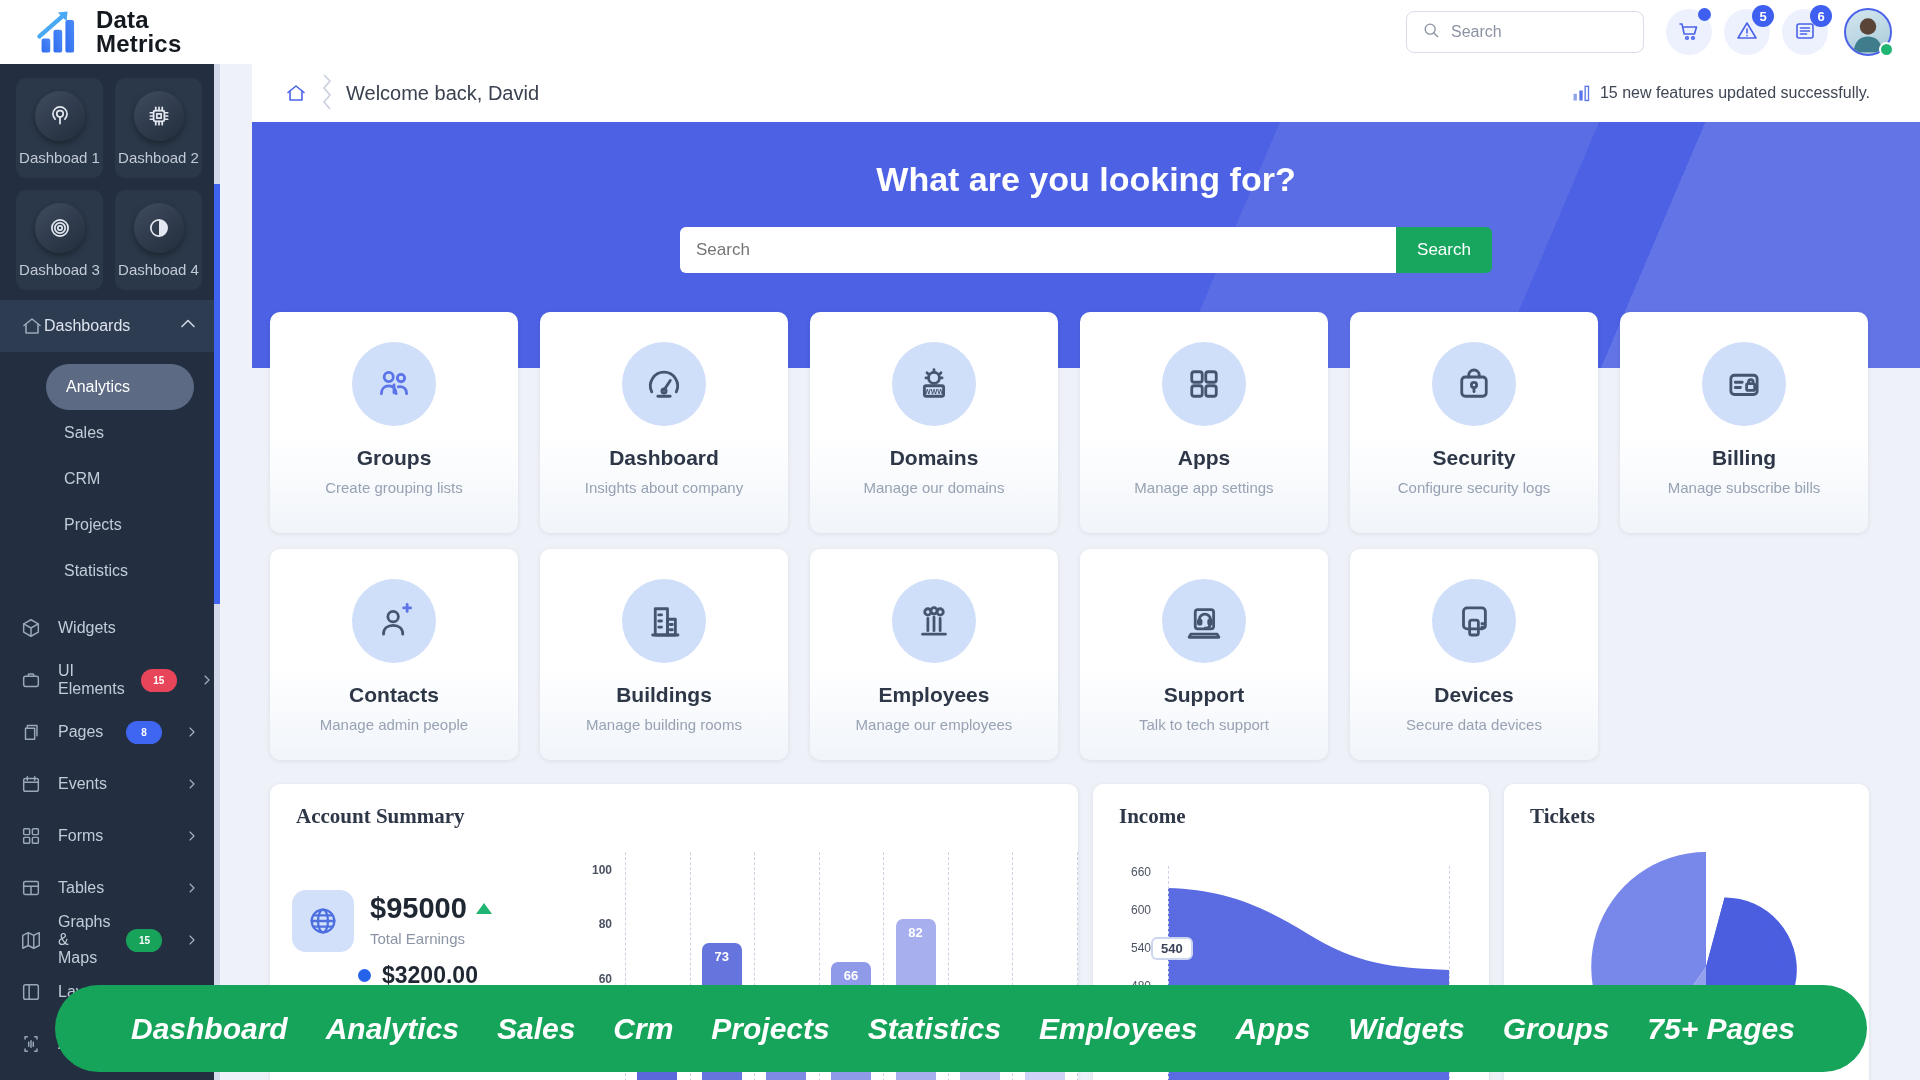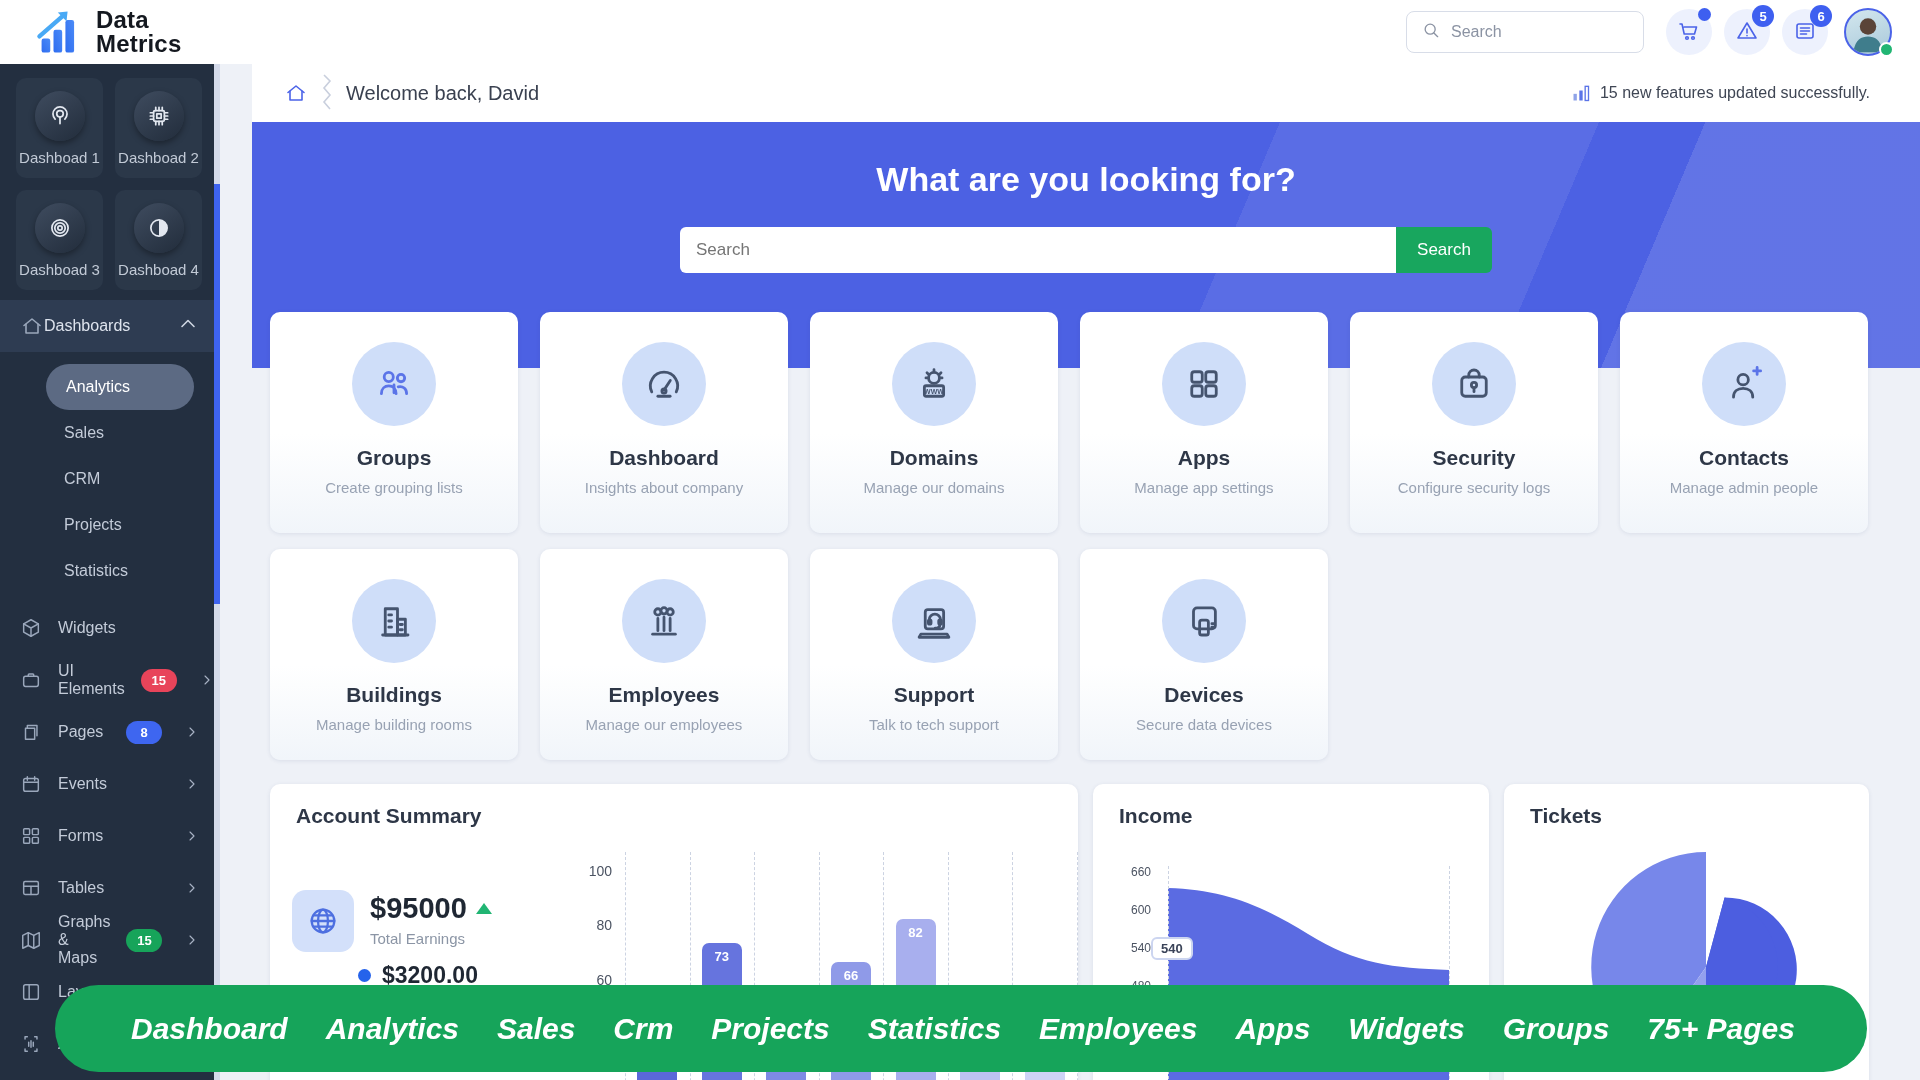--- a/index.html
+++ b/index.html
@@ -26,21 +26,21 @@
   .tile { background:#2b3849; border-radius:10px; height:100px; display:flex; flex-direction:column; align-items:center; justify-content:center; gap:8px; cursor:pointer; }
   .tile-icon { width:50px; height:50px; border-radius:50%; background:linear-gradient(145deg,#3f4c5f,#222d3c); box-shadow:0 3px 6px rgba(0,0,0,.35); display:flex; align-items:center; justify-content:center; color:#e3e8f0; }
   .tile-label { color:#c2cad6; font-size:15px; }
   .menu-head { height:52px; background:#2e3c52; display:flex; align-items:center; gap:0; padding:0 20px; color:#dde3ed; font-size:16px; cursor:pointer; }
   .menu-head .chev { margin-left:auto; color:#cfd6e2; }
   .submenu { padding:12px 0 8px; }
   .sub-item { height:46px; display:flex; align-items:center; padding-left:64px; color:#c3cbd8; font-size:16px; cursor:pointer; }
   .sub-item.active { background:#5c6a83; border-radius:23px; margin:0 26px 0 46px; padding-left:20px; color:#fff; }
   .menu-item { height:52px; display:flex; align-items:center; gap:16px; padding:0 20px; color:#c3cbd8; font-size:16px; cursor:pointer; }
   .menu-item .micon, .menu-head .micon { color:#9aa7bb; display:flex; }
-  .mbadge { margin-left:auto; min-width:36px; height:23px; border-radius:12px; color:#fff; font-size:13px; font-weight:bold; display:flex; align-items:center; justify-content:center; padding:0 8px; }
+  .mbadge { margin-left:auto; min-width:36px; height:23px; border-radius:12px; color:#fff; font-size:10px; font-weight:bold; display:flex; align-items:center; justify-content:center; padding:0 8px; }
   .mchev { color:#aab4c6; display:flex; }
   .menu-item .mchev { margin-left:auto; }
   .menu-item.has-badge .mchev { margin-left:6px; }
   .scroll-track { position:absolute; top:0; right:0; bottom:0; width:6px; background:#d4daea; }
   .scroll-thumb { position:absolute; top:120px; right:0; width:6px; height:420px; background:#3e63f0; }
 
   
   .main { position:absolute; top:64px; left:252px; right:0; }
   .crumbbar { height:58px; background:#fff; display:flex; align-items:center; padding:0 50px 0 32px; gap:14px; }
   .crumb-text { font-size:20px; color:#3a4150; }
@@ -56,35 +56,35 @@
   .hero-search button { width:96px; height:46px; border:none; border-radius:0 6px 6px 0; background:#18a65e; color:#fff; font-size:17px; cursor:pointer; font-family:"Liberation Sans",sans-serif; }
 
   .cards-grid { position:relative; z-index:2; margin:-56px 0 0 18px; width:1598px; display:grid; grid-template-columns:repeat(6,1fr); grid-template-rows:221px 211px; gap:16px 22px; }
   .qcard { background:linear-gradient(180deg,#ffffff 55%,#f1f5fa); border-radius:10px; box-shadow:0 1px 4px rgba(40,60,110,.10); display:flex; flex-direction:column; align-items:center; cursor:pointer; }
   .qicon { margin-top:30px; width:84px; height:84px; border-radius:50%; background:#cfdef9; display:flex; align-items:center; justify-content:center; color:#45546f; }
   .qtitle { margin-top:20px; font-size:21px; font-weight:bold; color:#2e3747; }
   .qsub { margin-top:9px; font-size:15px; color:#98a2b3; }
 
   .bottom-row { margin:24px 0 0 18px; display:grid; grid-template-columns:808px 396px 365px; gap:15px; }
   .panel { background:#fff; border-radius:10px; box-shadow:0 1px 4px rgba(40,60,110,.10); position:relative; height:340px; }
-  .panel-title { position:absolute; top:20px; left:26px; font-size:21px; font-weight:bold; color:#2e3747; }
+  .panel-title { position:absolute; top:20px; left:26px; font-size:21px; font-weight:bold; color:#2e3747;font-family:Liberation Serif, serif; }
 
   
   .globe-sq { position:absolute; left:22px; top:106px; width:62px; height:62px; border-radius:14px; background:#d3e0fa; display:flex; align-items:center; justify-content:center; color:#4d6fe0; }
   .total-val { position:absolute; left:100px; top:108px; font-size:29px; font-weight:bold; color:#1f2733; display:flex; align-items:center; gap:9px; }
   .tri-up { width:0; height:0; border-left:8px solid transparent; border-right:8px solid transparent; border-bottom:11px solid #21b573; }
   .total-label { position:absolute; left:100px; top:146px; font-size:15px; color:#8b95a5; }
   .sec-val { position:absolute; left:88px; top:178px; font-size:23px; font-weight:bold; color:#1f2733; display:flex; align-items:center; gap:11px; }
   .blue-dot { width:13px; height:13px; border-radius:50%; background:#2563eb; }
   .sec-label { position:absolute; left:112px; top:274px; font-size:15px; color:#6b7485; }
   .plot { position:absolute; left:355px; top:86px; width:452px; height:272px; }
   .gl { position:absolute; top:-18px; bottom:-70px; border-left:1px dashed #ccd3e2; }
   .bar { position:absolute; bottom:-70px; width:40px; border-radius:7px 7px 0 0; text-align:center; }
   .bar span { display:inline-block; margin-top:6px; color:#fff; font-size:13px; font-weight:bold; }
-  .ytick { position:absolute; width:46px; text-align:right; font-size:14px; color:#4b5362; }
+  .ytick { position:absolute; width:46px; text-align:right; font-size:12px; color:#4b5362;font-weight:bold; }
 
   
   .inc-tick { position:absolute; width:34px; text-align:right; font-size:12px; color:#4b5362; left:24px; }
   .inc-plot { position:absolute; left:75px; top:88px; width:281px; height:252px; }
   .inc-dash { position:absolute; top:-6px; bottom:0; border-left:1px dashed #ccd3e2; }
   .inc-marker { position:absolute; left:58px; top:153px; background:#fff; border:2px solid #ccd5f0; border-radius:6px; padding:2px 8px; font-size:13px; font-weight:bold; color:#3a4358; z-index:3; }
 
   
   .pillbar { position:fixed; left:55px; top:985px; width:1812px; height:87px; border-radius:44px; background:#16a45a; z-index:60; display:flex; align-items:center; justify-content:space-between; padding:0 72px 0 76px; }
   .pill-item { color:#fff; font-size:30px; font-weight:bold; font-style:italic; white-space:nowrap; cursor:pointer; }
@@ -438,20 +438,32 @@
             <circle cx="12" cy="12.6" r="1.5"></circle>
             <path d="M12 14.2 V16.4"></path>
           </svg>
         </div>
         <div class="qtitle">Security</div>
         <div class="qsub">Configure security logs</div>
       </div>
       <div class="qcard">
         <div class="qicon">
           <svg viewBox="0 0 24 24" width="42" height="42" fill="none" stroke="currentColor" stroke-width="1.6" stroke-linecap="round" stroke-linejoin="round">
+            <rect x="4.5" y="7" width="15" height="11" rx="2"></rect>
+            <path d="M7 11 h4 M7 14 h3"></path>
+            <rect x="13.5" y="11.8" width="4.6" height="3.8" rx="0.8"></rect>
+            <path d="M14.6 11.8 v-1 a1.3 1.3 0 0 1 2.6 0 v1"></path>
+          </svg>
+        </div>
+        <div class="qtitle">Billing</div>
+        <div class="qsub">Manage subscribe bills</div>
+      </div>
+      <div class="qcard">
+        <div class="qicon">
+          <svg viewBox="0 0 24 24" width="42" height="42" fill="none" stroke="currentColor" stroke-width="1.6" stroke-linecap="round" stroke-linejoin="round">
             <circle cx="11.5" cy="9.5" r="3"></circle>
             <path d="M6 19.5 c0-3.2 2.4-5 5.5-5 s5.5 1.8 5.5 5"></path>
             <path d="M17.5 4.5 h4 M19.5 2.5 v4" stroke="#5b74e8"></path>
           </svg>
         </div>
         <div class="qtitle">Contacts</div>
         <div class="qsub">Manage admin people</div>
       </div>
       <div class="qcard">
         <div class="qicon">

